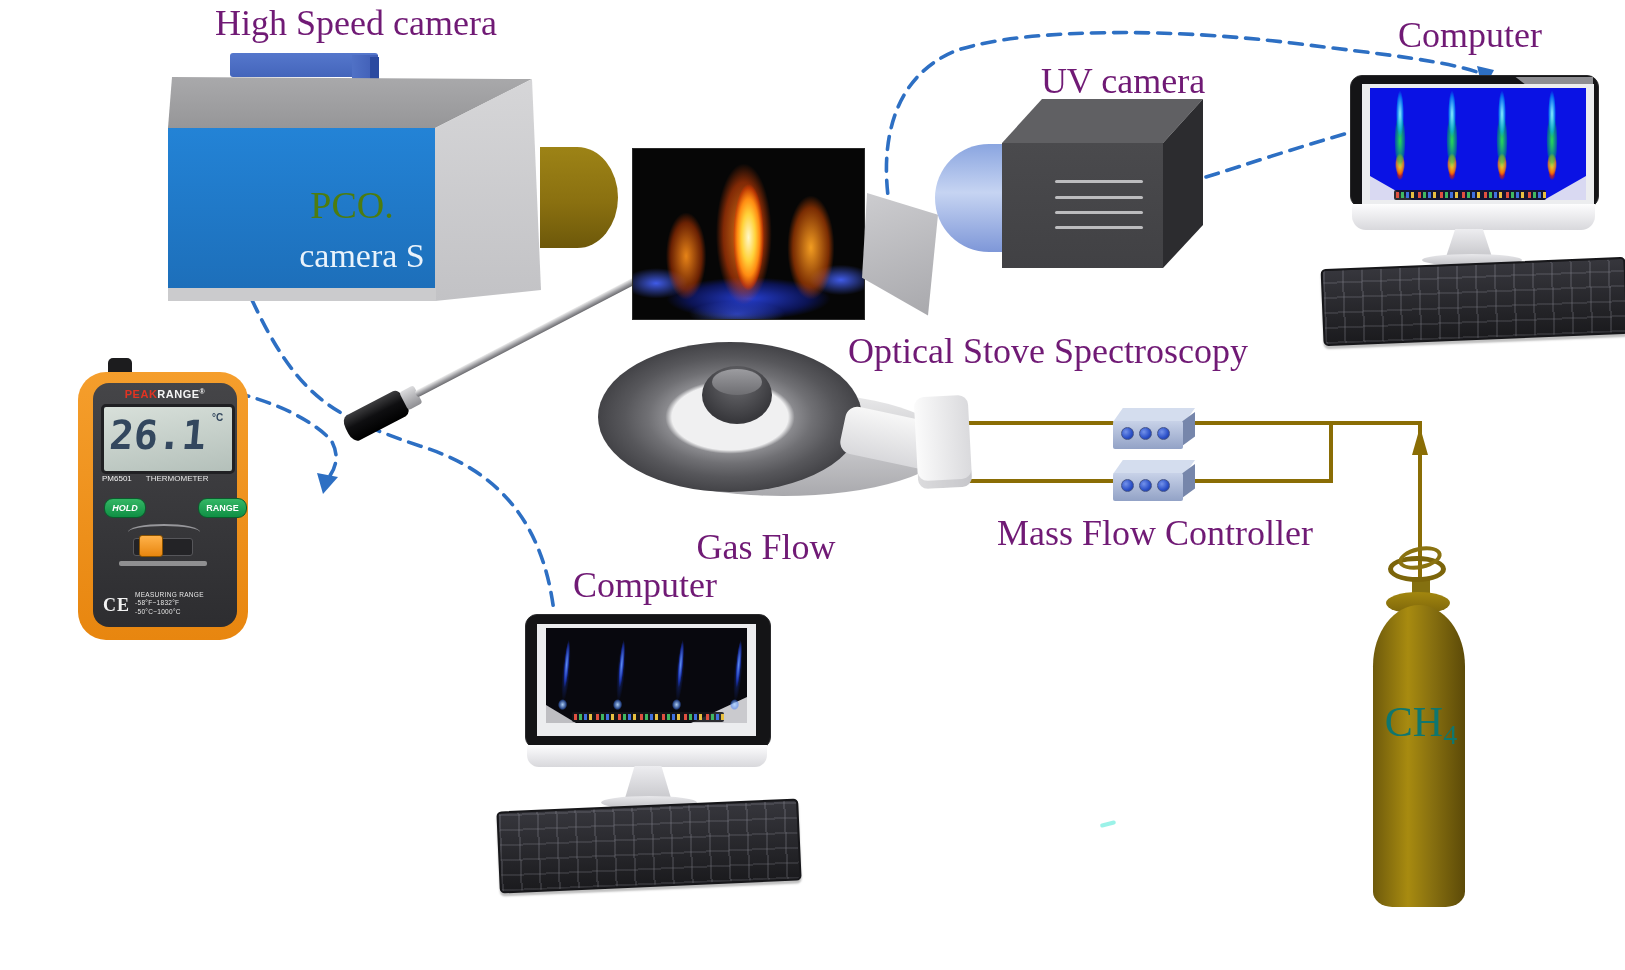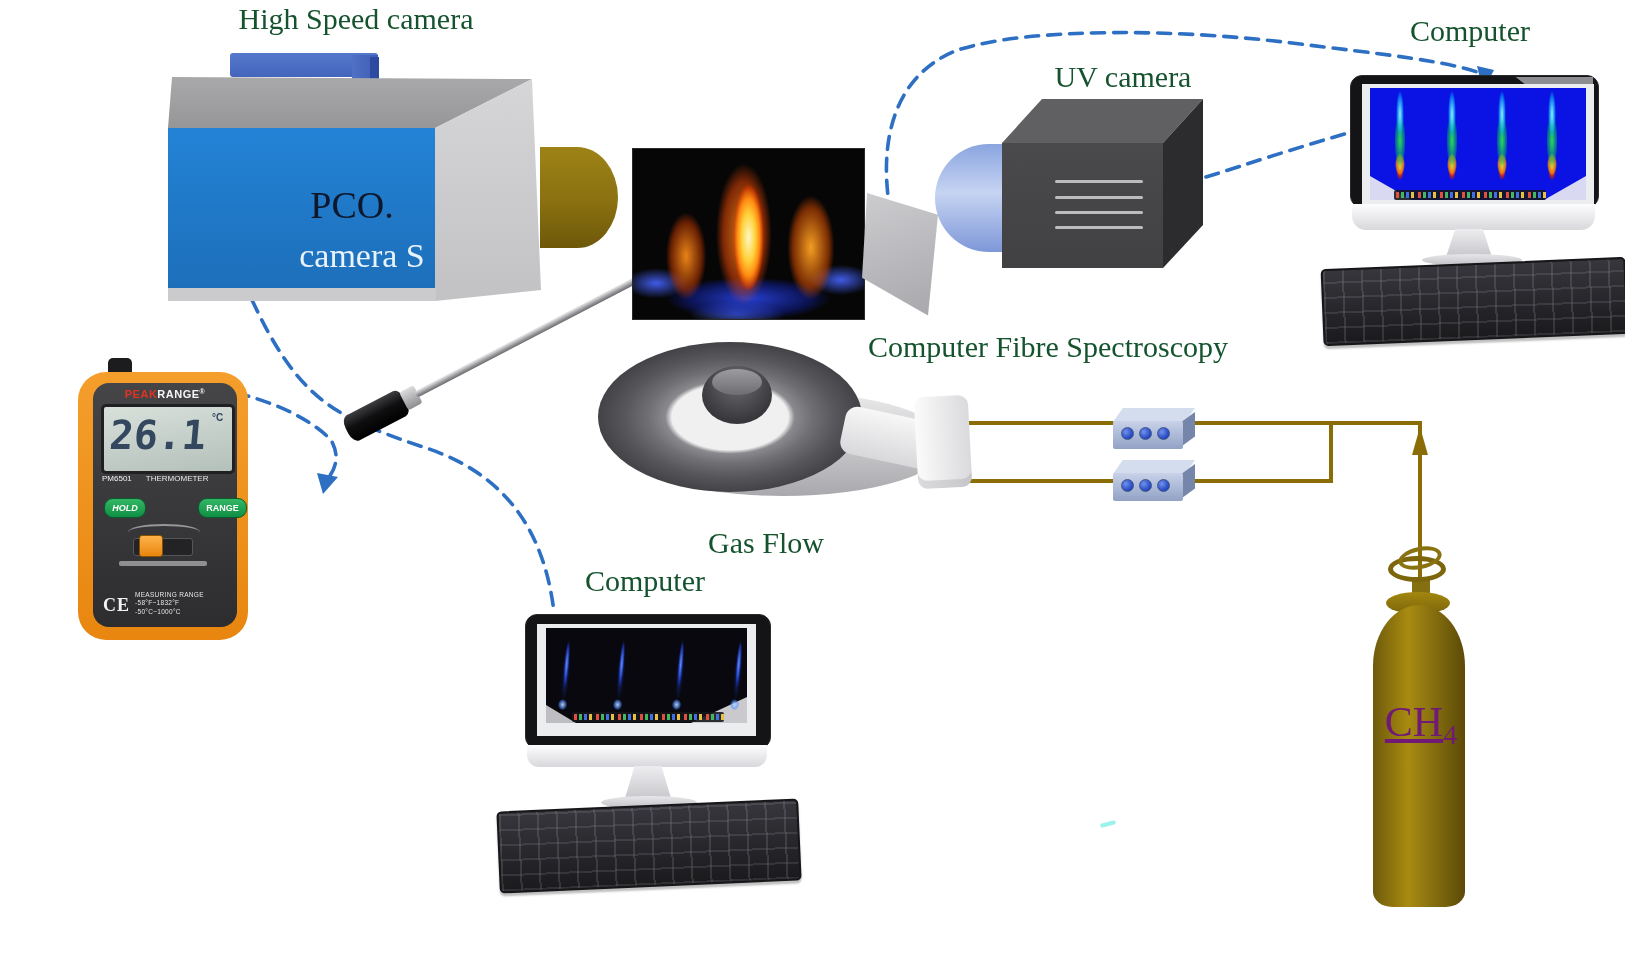--- a/index.html
+++ b/index.html
@@ -2,35 +2,35 @@
 <html><head>
 <meta charset="utf-8">
 <style>
   html,body{margin:0;padding:0;background:#ffffff;}
   #stage{position:relative;width:1625px;height:970px;background:#ffffff;overflow:hidden;
          font-family:"Liberation Serif","DejaVu Serif",serif;}
   .abs{position:absolute;}
   svg{position:absolute;left:0;top:0;}
 
   
-  .lbl{position:absolute;transform:translateX(-50%);color:#14532d;font-size:30px;white-space:nowrap;}
+  .lbl{position:absolute;transform:translateX(-50%);color:#701a75;font-size:36px;white-space:nowrap;}
 
   
   .hsc-top{left:168px;top:77px;width:364px;height:51px;background:linear-gradient(180deg,#a9a9ab,#969698);
            clip-path:polygon(0% 100%,73.4% 100%,100% 4%,1.1% 0%);}
   .hsc-front{left:168px;top:128px;width:267px;height:160px;background:linear-gradient(180deg,#2383d6,#1d6fba);}
   .hsc-strip{left:168px;top:288px;width:268px;height:13px;background:#cbcbcd;}
   .hsc-side{left:435px;top:79px;width:106px;height:224px;background:linear-gradient(180deg,#d6d6d8,#c2c2c5);
             clip-path:polygon(0 21.9%,91.5% 0,100% 94.2%,0 99.1%);}
   .hsc-lens{left:540px;top:147px;width:78px;height:101px;border-radius:0 42px 42px 0/0 52px 52px 0;
             background:linear-gradient(180deg,#9d8316,#8a7010 55%,#6d580a);}
   .hsc-handle-h{left:230px;top:53px;width:148px;height:24px;background:linear-gradient(180deg,#5577cc,#4465bb);border-radius:3px;}
   .hsc-handle-v{left:352px;top:55px;width:26px;height:61px;background:linear-gradient(90deg,#5071c6,#3e5cb4);}
   .hsc-handle-dark{left:370px;top:57px;width:9px;height:59px;background:#2b4aa0;}
-  .pco-1{position:absolute;left:352px;top:183px;transform:translateX(-50%);color:#0f172a;font-size:38px;}
+  .pco-1{position:absolute;left:352px;top:183px;transform:translateX(-50%);color:#4d7c0f;font-size:38px;}
   .pco-2{position:absolute;left:362px;top:237px;transform:translateX(-50%);color:#eaf3fb;font-size:34px;}
 
   
   .flame{left:632px;top:148px;width:231px;height:170px;background-color:#060606;border:1px solid #2a2a2a;
     background-image:
       radial-gradient(18px 62px at 50% 52%, #fff8c8, #ffd23a 38%, #ff8c12 62%, rgba(224,60,0,.55) 80%, transparent 86%),
       radial-gradient(34px 86px at 48% 50%, rgba(255,150,30,.85), rgba(230,70,5,.55) 60%, transparent 82%),
       radial-gradient(24px 52px at 23% 63%, rgba(255,145,25,.9), rgba(205,60,0,.5) 64%, transparent 84%),
       radial-gradient(28px 62px at 77% 58%, rgba(255,165,35,.95), rgba(215,75,0,.55) 64%, transparent 84%),
       radial-gradient(100px 26px at 50% 88%, rgba(45,75,255,.8), rgba(20,40,200,.4) 60%, transparent 82%),
@@ -105,21 +105,21 @@
      background:radial-gradient(circle at 35% 35%, #7392ea, #2b50c8 60%, #193490);}
 
   
   .cyl-body{left:1373px;top:605px;width:92px;height:302px;border-radius:48px 48px 20px 20px/64px 64px 16px 16px;
      background:linear-gradient(90deg,#6e5a0c,#a88b10 38%,#8a7210 62%,#5c4a08);}
   .cyl-neck{left:1412px;top:577px;width:18px;height:34px;background:#847010;}
   .cyl-disc{left:1386px;top:592px;width:64px;height:22px;border-radius:50%;
      background:linear-gradient(180deg,#a3870f,#7c650a);}
   .cyl-coil1{left:1388px;top:556px;width:58px;height:26px;border-radius:50%;border:5px solid #7c650a;box-sizing:border-box;}
   .cyl-coil2{left:1398px;top:547px;width:44px;height:22px;border-radius:50%;border:4px solid #8a7210;box-sizing:border-box;transform:rotate(-12deg);}
-  .cyl-text{position:absolute;left:1421px;top:698px;transform:translateX(-50%);color:#701a75;font-size:42px;text-decoration:underline;}
+  .cyl-text{position:absolute;left:1421px;top:698px;transform:translateX(-50%);color:#0f766e;font-size:42px;}
   .cyl-text .sub{font-size:28px;vertical-align:-8px;}
 
   
   .tm-body{left:78px;top:372px;width:170px;height:268px;background:linear-gradient(180deg,#f59e2c,#e8860f);border-radius:28px;}
   .tm-socket{left:108px;top:358px;width:24px;height:20px;background:#1c1c1e;border-radius:5px 5px 2px 2px;}
   .tm-face{left:93px;top:383px;width:144px;height:244px;background:linear-gradient(180deg,#454548,#2d2d30);border-radius:16px;}
   .tm-brand{position:absolute;left:93px;top:388px;width:144px;text-align:center;
      font-family:"Liberation Sans",sans-serif;font-size:11px;font-weight:bold;letter-spacing:.5px;}
   .tm-brand .b-red{color:#e23322;} .tm-brand .b-wht{color:#f4f4f4;} .tm-brand .b-reg{color:#f4f4f4;font-size:7px;vertical-align:4px;}
   .tm-lcd{left:101px;top:404px;width:128px;height:64px;border:3px solid #202023;border-radius:5px;
@@ -284,17 +284,18 @@
   <div class="abs chin" style="left:527px;top:745px;width:240px;height:22px;border-radius:0 0 12px 12px;"></div>
   <div class="abs stand" style="left:620px;top:766px;width:56px;height:34px;clip-path:polygon(26% 0,74% 0,92% 100%,8% 100%);"></div>
   <div class="abs base" style="left:601px;top:796px;width:96px;height:13px;"></div>
   <div class="abs keyboard" style="left:498px;top:805px;width:298px;height:78px;transform:rotate(-2.5deg);"></div>
 
   <div class="abs artifact"></div>
 
   <div class="lbl" style="left:356px;top:2px;">High Speed camera</div>
   <div class="lbl" style="left:1470px;top:14px;">Computer</div>
   <div class="lbl" style="left:1123px;top:60px;">UV camera</div>
-  <div class="lbl" style="left:1048px;top:330px;">Computer Fibre Spectroscopy</div>
+  <div class="lbl" style="left:1048px;top:330px;">Optical Stove Spectroscopy</div>
   <div class="lbl" style="left:766px;top:526px;">Gas Flow</div>
+  <div class="lbl" style="left:1155px;top:512px;">Mass Flow Controller</div>
   <div class="lbl" style="left:645px;top:564px;">Computer</div>
 
 </div>
 
 </body></html>

